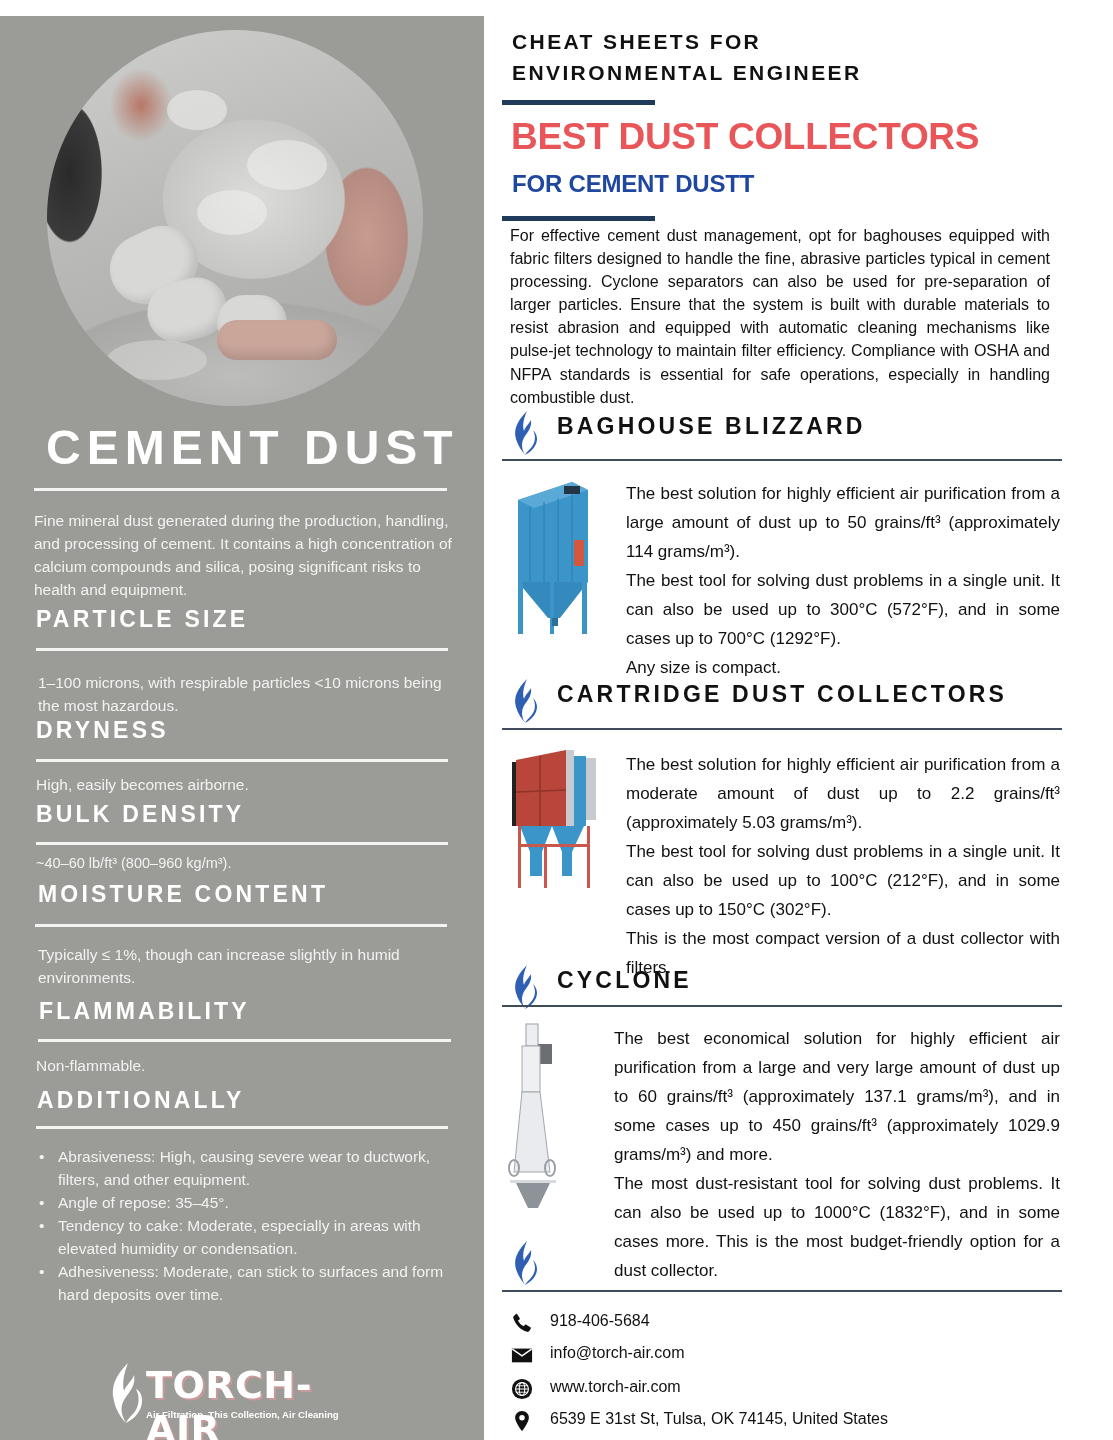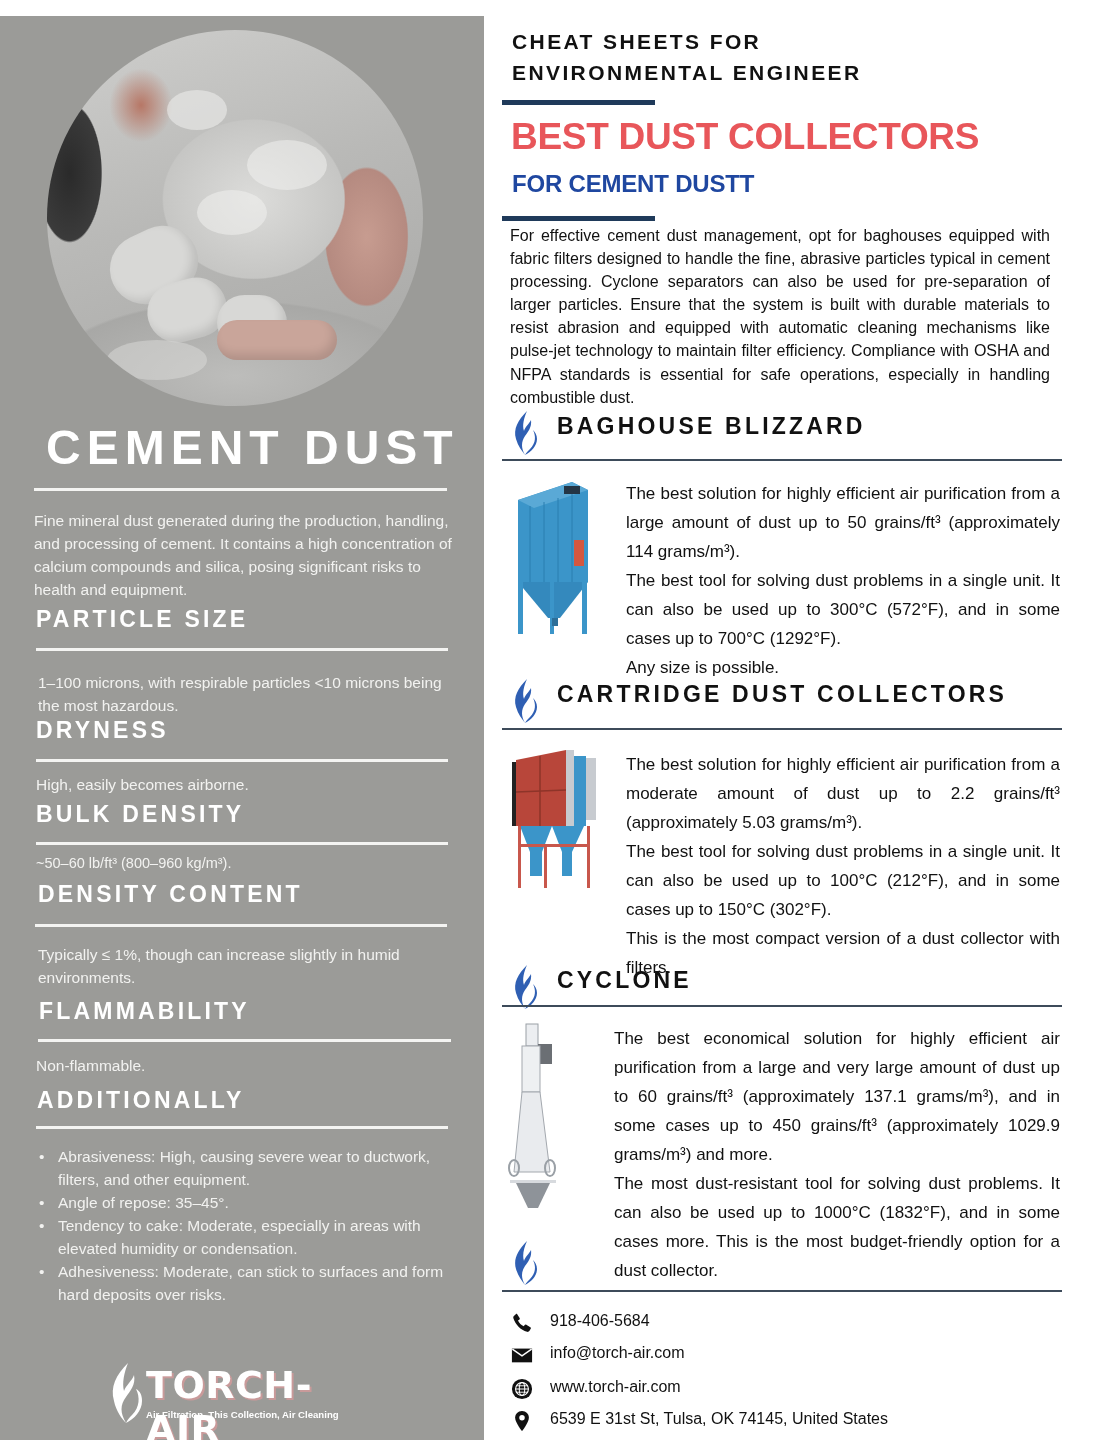--- a/index.html
+++ b/index.html
@@ -74,38 +74,38 @@
   <div class="sec-title" style="left:36px;top:590px;">PARTICLE SIZE</div>
   <div class="rule" style="left:36px;top:632px;width:412px;"></div>
   <div class="sec-text" style="left:38px;top:655px;width:420px;">1–100 microns, with respirable particles &lt;10 microns being the most hazardous.</div>
 
   <div class="sec-title" style="left:36px;top:701px;">DRYNESS</div>
   <div class="rule" style="left:36px;top:743px;width:412px;"></div>
   <div class="sec-text" style="left:36px;top:757px;width:420px;">High, easily becomes airborne.</div>
 
   <div class="sec-title" style="left:36px;top:785px;">BULK DENSITY</div>
   <div class="rule" style="left:36px;top:826px;width:412px;"></div>
-  <div class="sec-text" style="left:36px;top:836px;width:420px;font-size:14.5px;">~50–60 lb/ft³ (800–960 kg/m³).</div>
-
-  <div class="sec-title" style="left:38px;top:865px;">DENSITY CONTENT</div>
+  <div class="sec-text" style="left:36px;top:836px;width:420px;font-size:14.5px;">~40–60 lb/ft³ (800–960 kg/m³).</div>
+
+  <div class="sec-title" style="left:38px;top:865px;">MOISTURE CONTENT</div>
   <div class="rule" style="left:35px;top:908px;width:412px;"></div>
   <div class="sec-text" style="left:38px;top:927px;width:420px;">Typically ≤ 1%, though can increase slightly in humid environments.</div>
 
   <div class="sec-title" style="left:39px;top:982px;text-align:right;">FLAMMABILITY</div>
   <div class="rule" style="left:38px;top:1023px;width:413px;"></div>
   <div class="sec-text" style="left:36px;top:1038px;width:420px;">Non-flammable.</div>
 
   <div class="sec-title" style="left:37px;top:1071px;">ADDITIONALLY</div>
   <div class="rule" style="left:36px;top:1110px;width:412px;"></div>
 
   <ul class="add-list">
     <li>Abrasiveness: High, causing severe wear to ductwork, filters, and other equipment.</li>
     <li>Angle of repose: 35–45°.</li>
     <li>Tendency to cake: Moderate, especially in areas with elevated humidity or condensation.</li>
-    <li>Adhesiveness: Moderate, can stick to surfaces and form hard deposits over risks.</li>
+    <li>Adhesiveness: Moderate, can stick to surfaces and form hard deposits over time.</li>
   </ul>
 
   <div class="logo">
     <svg class="logo-flame" viewBox="0 0 40 64">
       <path d="M22 2 C10 14 4 26 8 40 C10 50 16 58 20 62 C14 52 14 44 20 36 C24 30 30 24 28 14 C26 20 20 24 18 30 C16 22 18 12 22 2 Z" fill="#ffffff"></path>
       <path d="M30 28 C34 36 34 46 26 54 C24 56 22 58 20 62 C28 58 36 50 36 40 C36 34 34 30 30 28 Z" fill="#ffffff"></path>
     </svg>
     <div class="logo-name">TORCH-AIR</div>
     <div class="logo-tag">Air Filtration, This Collection, Air Cleaning</div>
   </div>
@@ -141,21 +141,21 @@
     <rect x="62" y="62" width="10" height="26" fill="#d4573f"></rect>
     <polygon points="6,104 76,104 48,140 36,140" fill="#3489bd"></polygon>
     <rect x="6" y="104" width="5" height="52" fill="#3b95c9"></rect>
     <rect x="70" y="104" width="5" height="52" fill="#3b95c9"></rect>
     <rect x="38" y="104" width="4" height="52" fill="#3b95c9"></rect>
     <rect x="40" y="140" width="6" height="8" fill="#2d6f99"></rect>
   </svg>
   <div class="prod-text" style="left:142px;top:479px;width:434px;">
     <div>The best solution for highly efficient air purification from a large amount of dust up to 50 grains/ft³ (approximately 114 grams/m³).</div>
     <div>The best tool for solving dust problems in a single unit. It can also be used up to 300°C (572°F), and in some cases up to 700°C (1292°F).</div>
-    <div>Any size is possible.</div>
+    <div>Any size is compact.</div>
   </div>
 
   <div class="hd" style="top:678px;">
     <svg class="flame" viewBox="0 0 30 46">
       <path d="M17 1 C8 10 3 19 6 29 C8 36 12 41 15 45 C11 38 11 32 15 26 C18 22 22 17 21 10 C19 14 15 17 14 21 C12 15 14 8 17 1 Z" fill="#2f5fb3"></path>
       <path d="M23 20 C26 26 26 33 20 39 C18 41 16 43 15 45 C21 42 27 36 27 29 C27 25 25 22 23 20 Z" fill="#2f5fb3"></path>
     </svg>
     <div class="hd-text">CARTRIDGE DUST COLLECTORS</div>
   </div>
   <div class="hr" style="top:728px;"></div>

